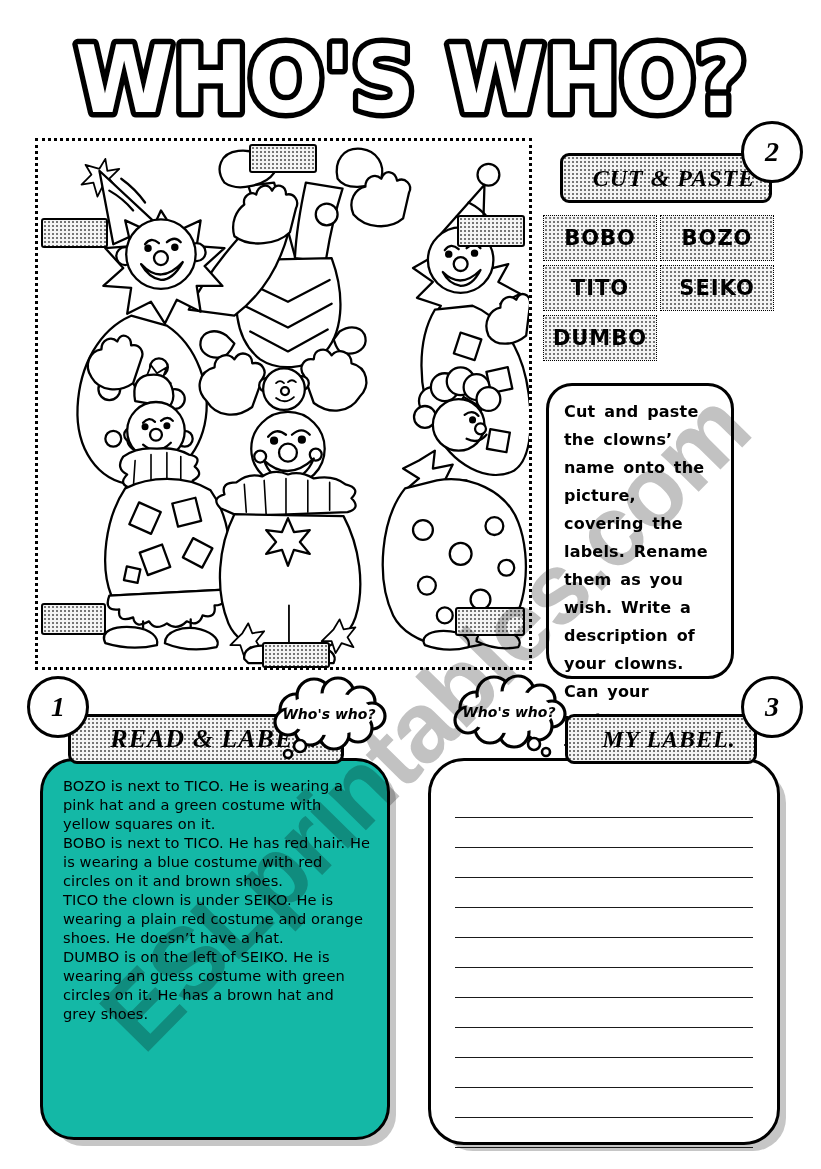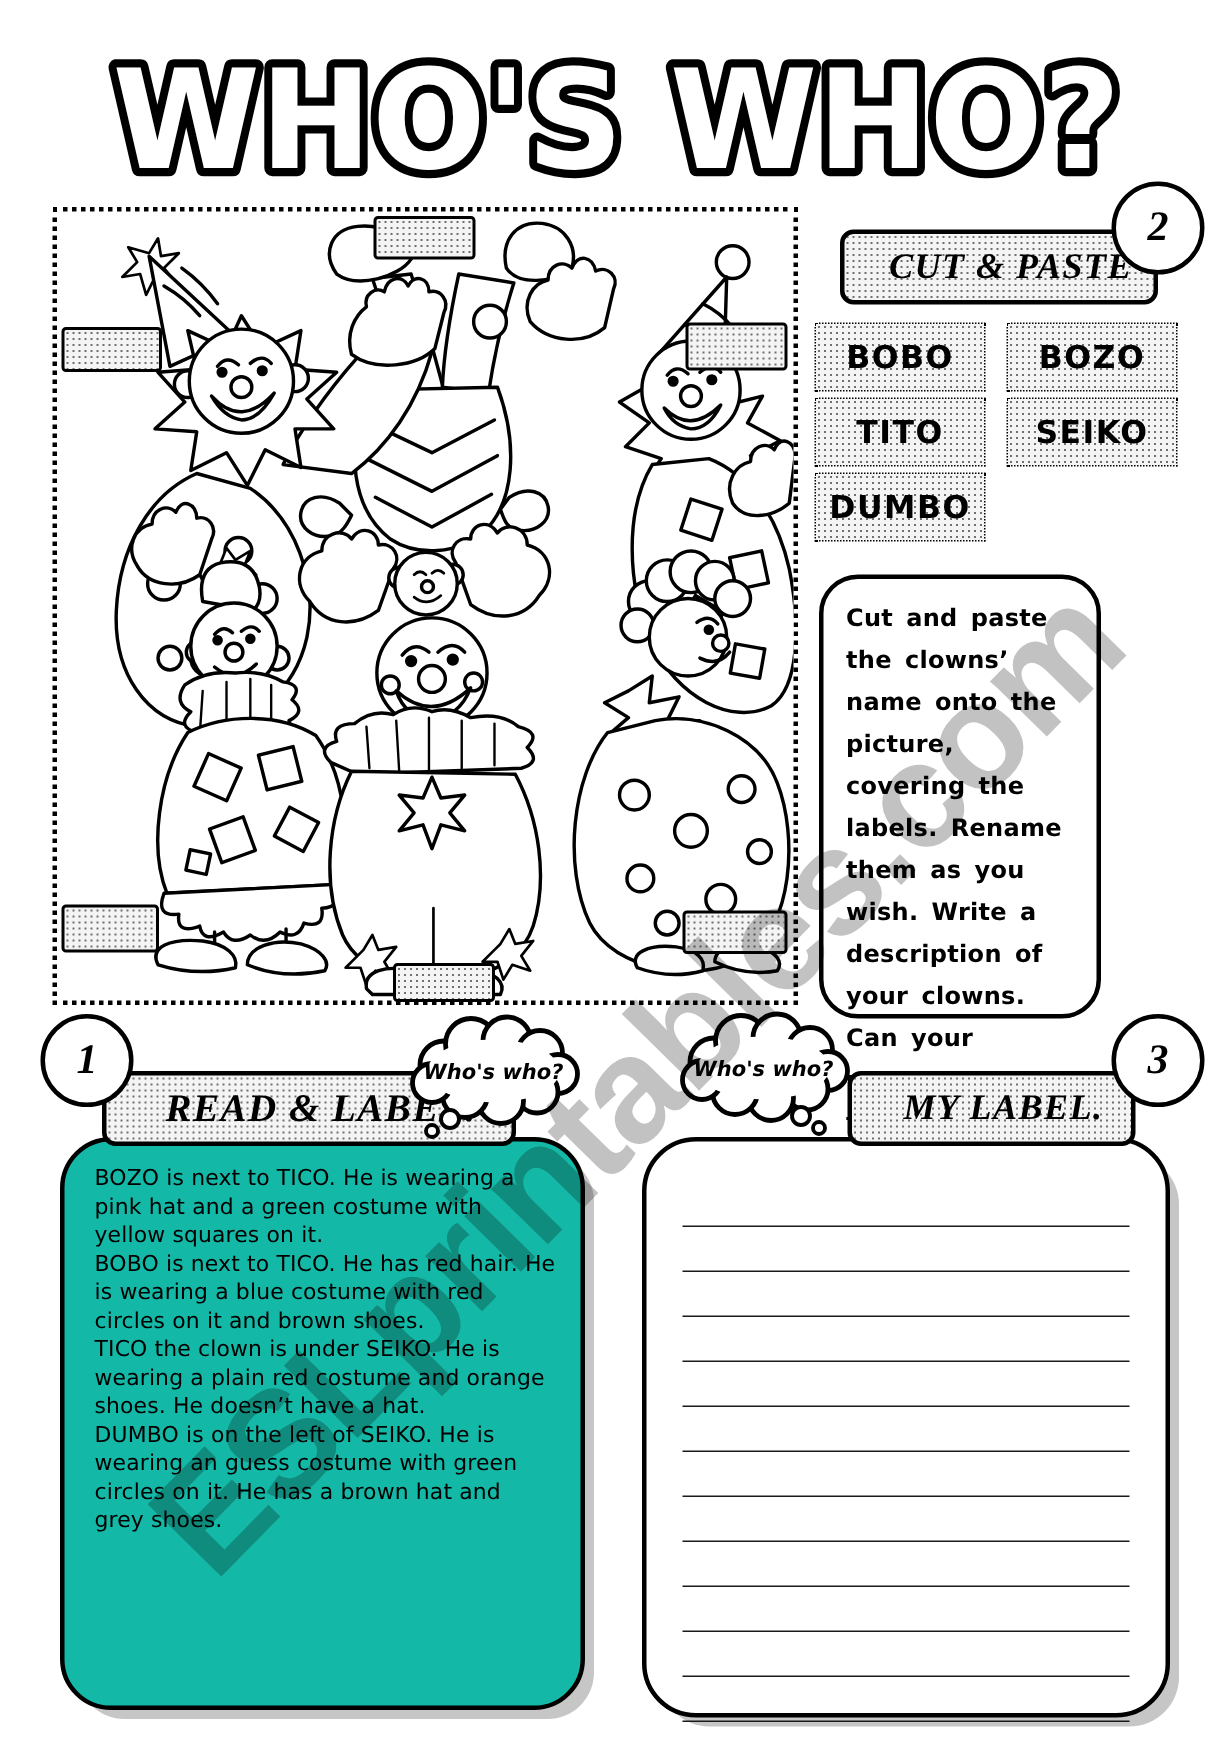--- a/index.html
+++ b/index.html
@@ -32,21 +32,21 @@
     font:italic 700 28px "Liberation Serif",serif;z-index:5;
   }
   
   .sec-header{
     border:3px solid #000;border-radius:9px;display:flex;align-items:center;
     justify-content:center;font:italic 900 24px "Liberation Serif",serif;
     letter-spacing:1px;z-index:3;box-sizing:border-box;padding-left:16px;
   }
   
   #tiles{left:543px;top:215px;width:240px;display:grid;
-    grid-template-columns:114px 114px;grid-auto-rows:46px;gap:4px 14px;}
+    grid-template-columns:114px 114px;grid-auto-rows:46px;gap:4px 3px;}
   .name-tile{
     border:1.5px dotted #000;display:flex;align-items:center;justify-content:center;
     font:700 21px "DejaVu Sans",sans-serif;letter-spacing:1px;box-sizing:border-box;
   }
   
   #instruction-box{
     left:546px;top:383px;width:188px;height:296px;border:3.5px solid #000;
     border-radius:26px;box-sizing:border-box;background:#fff;
     padding:12px 10px 0 15px;
   }

